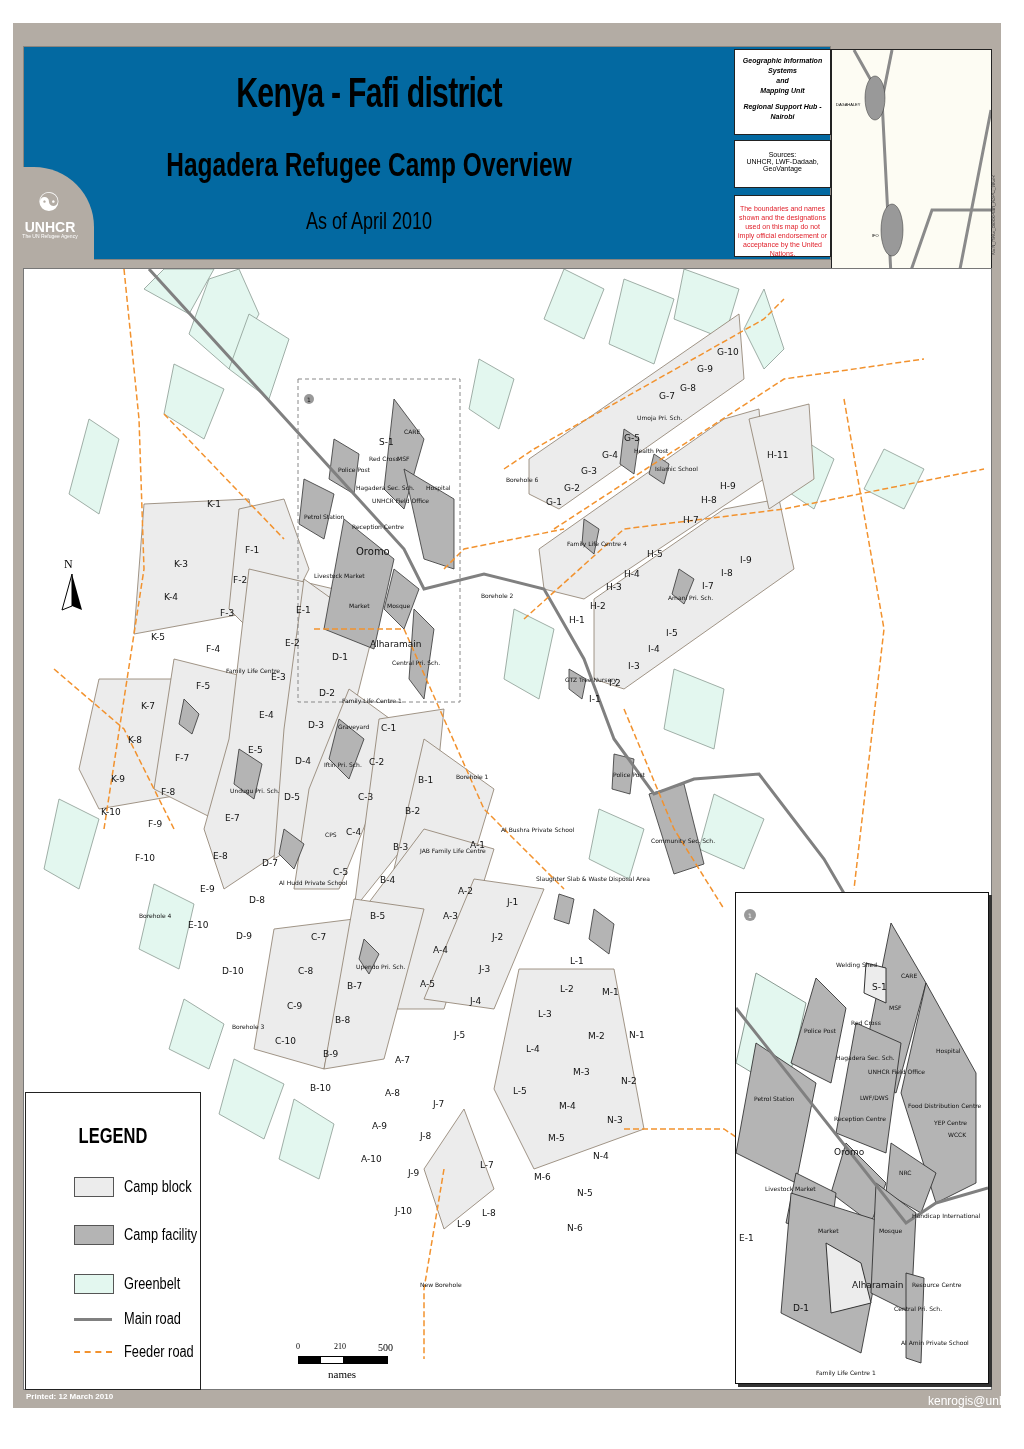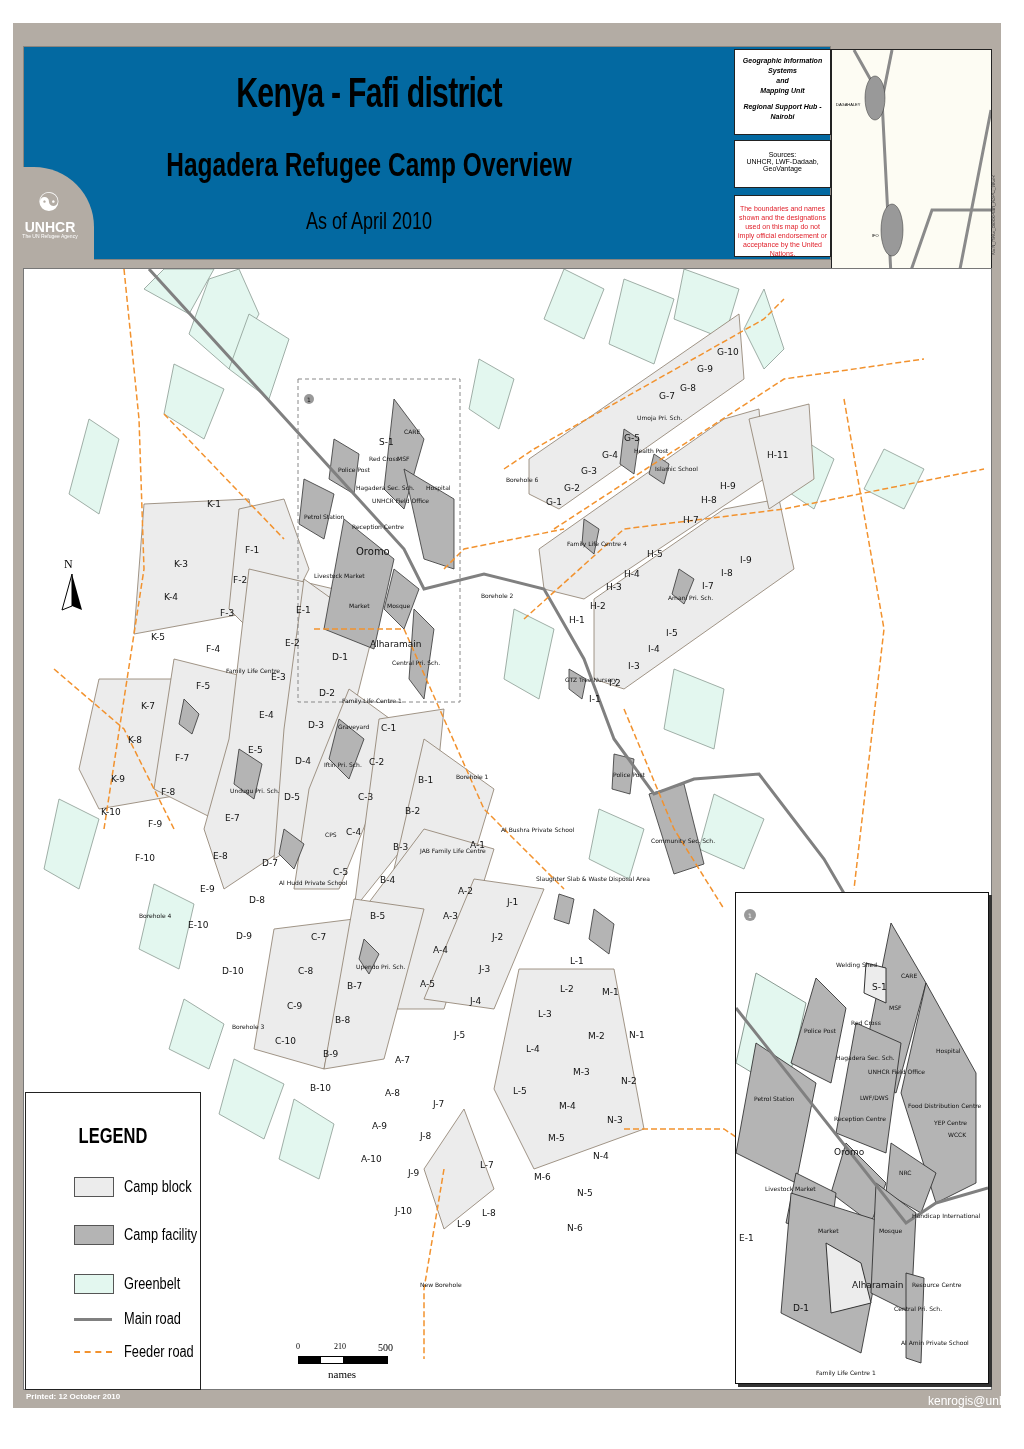--- a/index.html
+++ b/index.html
@@ -437,14 +437,14 @@
 </div>
 
 <div class="scale">
   <span style="position:absolute;left:0;top:0;font-size:8px">0</span>
   <span style="position:absolute;left:38px;top:0;font-size:8px">210</span>
   <span style="position:absolute;left:82px;top:0;font-size:10px">500</span>
   <div style="position:absolute;left:2px;top:14px;width:88px;height:6px;border:1px solid #000;background:linear-gradient(90deg,#000 0 25%,#fff 25% 50%,#000 50% 100%)"></div>
   <span style="position:absolute;left:32px;top:26px;font-size:11px">names</span>
 </div>
 
-<div class="footer-l">Printed: 12 October 2010</div>
+<div class="footer-l">Printed: 12 March 2010</div>
 <div class="footer-r">kenrogis@unhcr.org</div>
 
 </body></html>

